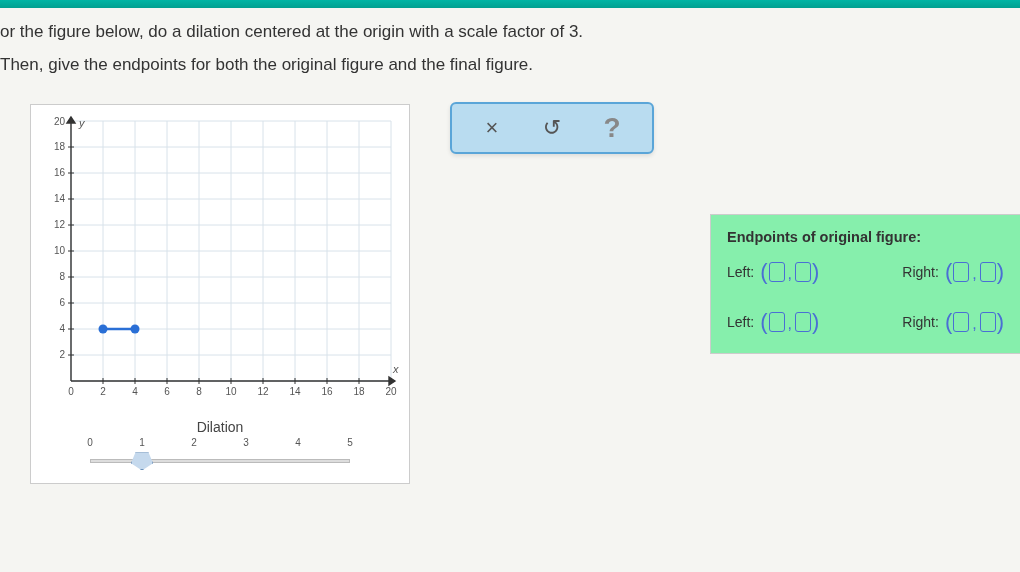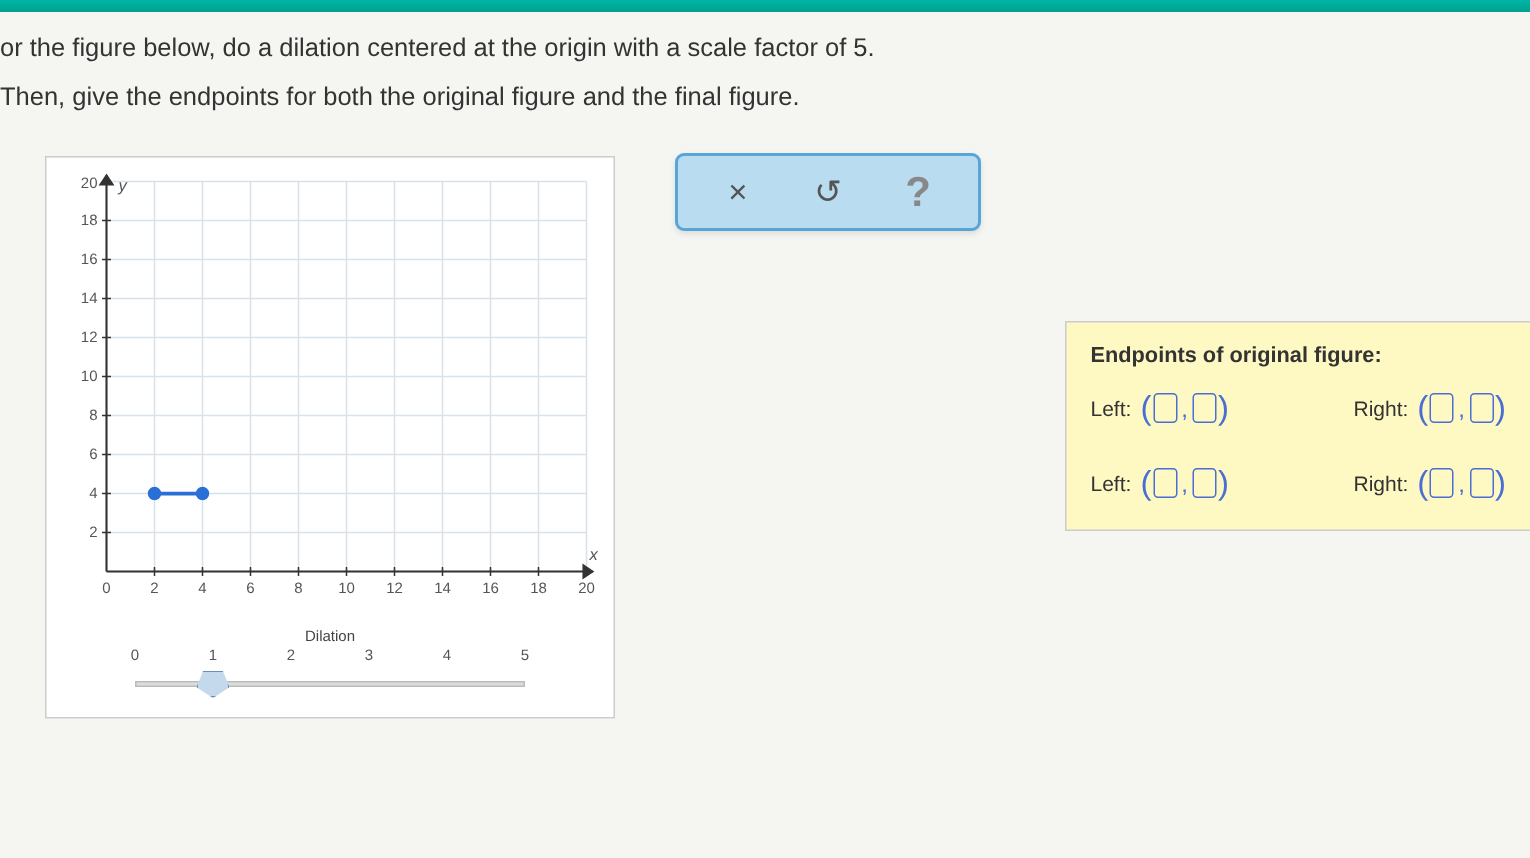--- a/index.html
+++ b/index.html
@@ -36,21 +36,21 @@
       background: #fff;
       border: 1px solid #ccc;
       padding: 8px;
     }
     .graph-svg { display: block; }
     .dilation-slider-area {
       text-align: center;
       padding: 6px 0 0 0;
     }
     .dilation-title {
-      font-size: 10px;
+      font-size: 14px;
       color: #444;
       margin-bottom: 2px;
     }
     .slider-wrap {
       position: relative;
       width: 260px;
       height: 38px;
       margin: 0 auto;
     }
     .slider-ticks {
@@ -107,21 +107,21 @@
       cursor: pointer;
       font-size: 22px;
       color: #555;
     }
     .tool-btn.help { color: #888; font-size: 28px; font-weight: bold; }
     .answer-panel {
       position: absolute;
       right: 0;
       top: 130px;
       width: 310px;
-      background: #fef9c3;
+      background: #86efac;
       border: 1px solid #ccc;
       border-right: none;
       padding: 14px 16px;
     }
     .ans-section { margin-bottom: 24px; }
     .ans-heading {
       font-size: 14.5px;
       font-weight: bold;
       color: #333;
       margin-bottom: 14px;
@@ -163,21 +163,21 @@
       align-self: flex-end;
       padding-bottom: 2px;
     }
   </style>
 </head>
 <body>
 
 <div class="top-bar"></div>
 
 <div class="question-text">
-  <p>or the figure below, do a dilation centered at the origin with a scale factor of 5.</p>
+  <p>or the figure below, do a dilation centered at the origin with a scale factor of 3.</p>
   <p>Then, give the endpoints for both the original figure and the final figure.</p>
 </div>
 
 <div class="content-area">
 
   <div class="graph-panel">
     <svg class="graph-svg" width="360" height="300">
 
       <g stroke="#d8e2ea" stroke-width="1">
 

